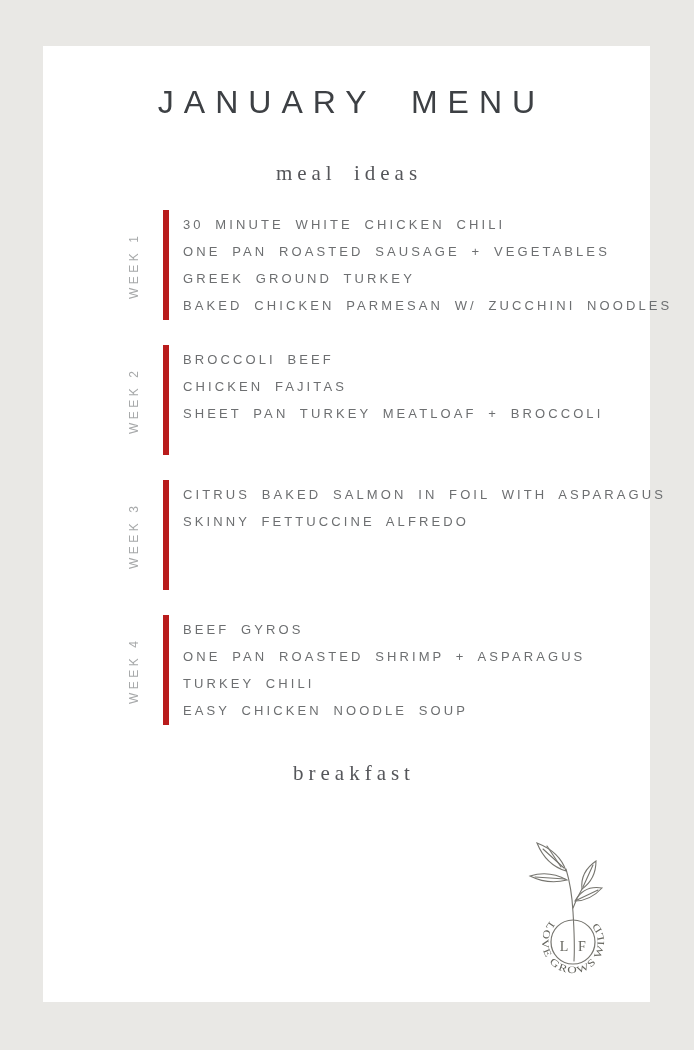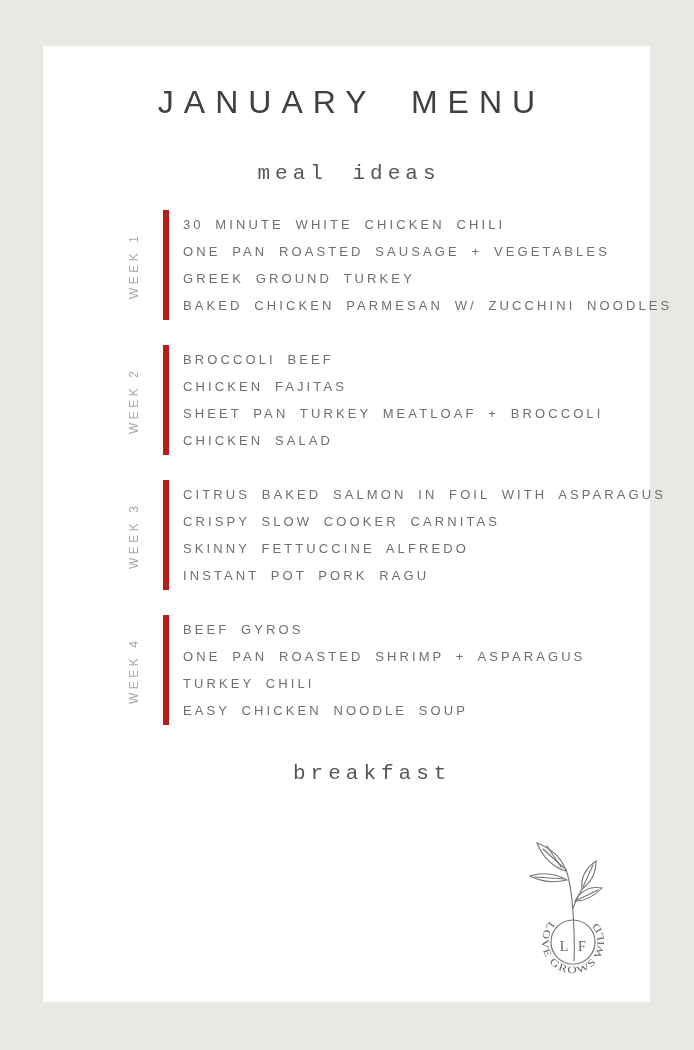--- a/index.html
+++ b/index.html
@@ -16,21 +16,21 @@
   }
   h1.page-title{
     margin:0;padding-top:40px;
     text-align:center;text-indent:10px;
     font-weight:400;font-size:32px;line-height:33px;
     letter-spacing:10px;word-spacing:16px;
     color:#3d4044;
   }
   h2.serif-heading{
     margin:0;text-align:center;text-indent:5px;
-    font-family:Liberation Mono, monospace;font-weight:400;
+    font-family:Liberation Serif, serif;font-weight:400;
     font-size:21px;line-height:21px;
     letter-spacing:5px;word-spacing:7px;
     color:#55565a;
   }
   h2.meal-ideas{margin-top:44px;}
   h2.breakfast{margin-top:37px;text-align:left;margin-left:245px;}
   .weeks{margin-top:26px;}
   .week-block{
     position:relative;height:111px;margin-bottom:24px;
   }
@@ -79,31 +79,28 @@
         <li>BAKED CHICKEN PARMESAN W/ ZUCCHINI NOODLES</li>
       </ul>
     </section>
 
     <section class="week-block">
       <span class="week-label">WEEK 2</span>
       <ul class="meal-list">
         <li>BROCCOLI BEEF</li>
         <li>CHICKEN FAJITAS</li>
         <li>SHEET PAN TURKEY MEATLOAF + BROCCOLI</li>
-        <li>CHICKEN SALAD</li>
       </ul>
     </section>
 
     <section class="week-block">
       <span class="week-label">WEEK 3</span>
       <ul class="meal-list">
         <li>CITRUS BAKED SALMON IN FOIL WITH ASPARAGUS</li>
-        <li>CRISPY SLOW COOKER CARNITAS</li>
         <li>SKINNY FETTUCCINE ALFREDO</li>
-        <li>INSTANT POT PORK RAGU</li>
       </ul>
     </section>
 
     <section class="week-block">
       <span class="week-label">WEEK 4</span>
       <ul class="meal-list">
         <li>BEEF GYROS</li>
         <li>ONE PAN ROASTED SHRIMP + ASPARAGUS</li>
         <li>TURKEY CHILI</li>
         <li>EASY CHICKEN NOODLE SOUP</li>

